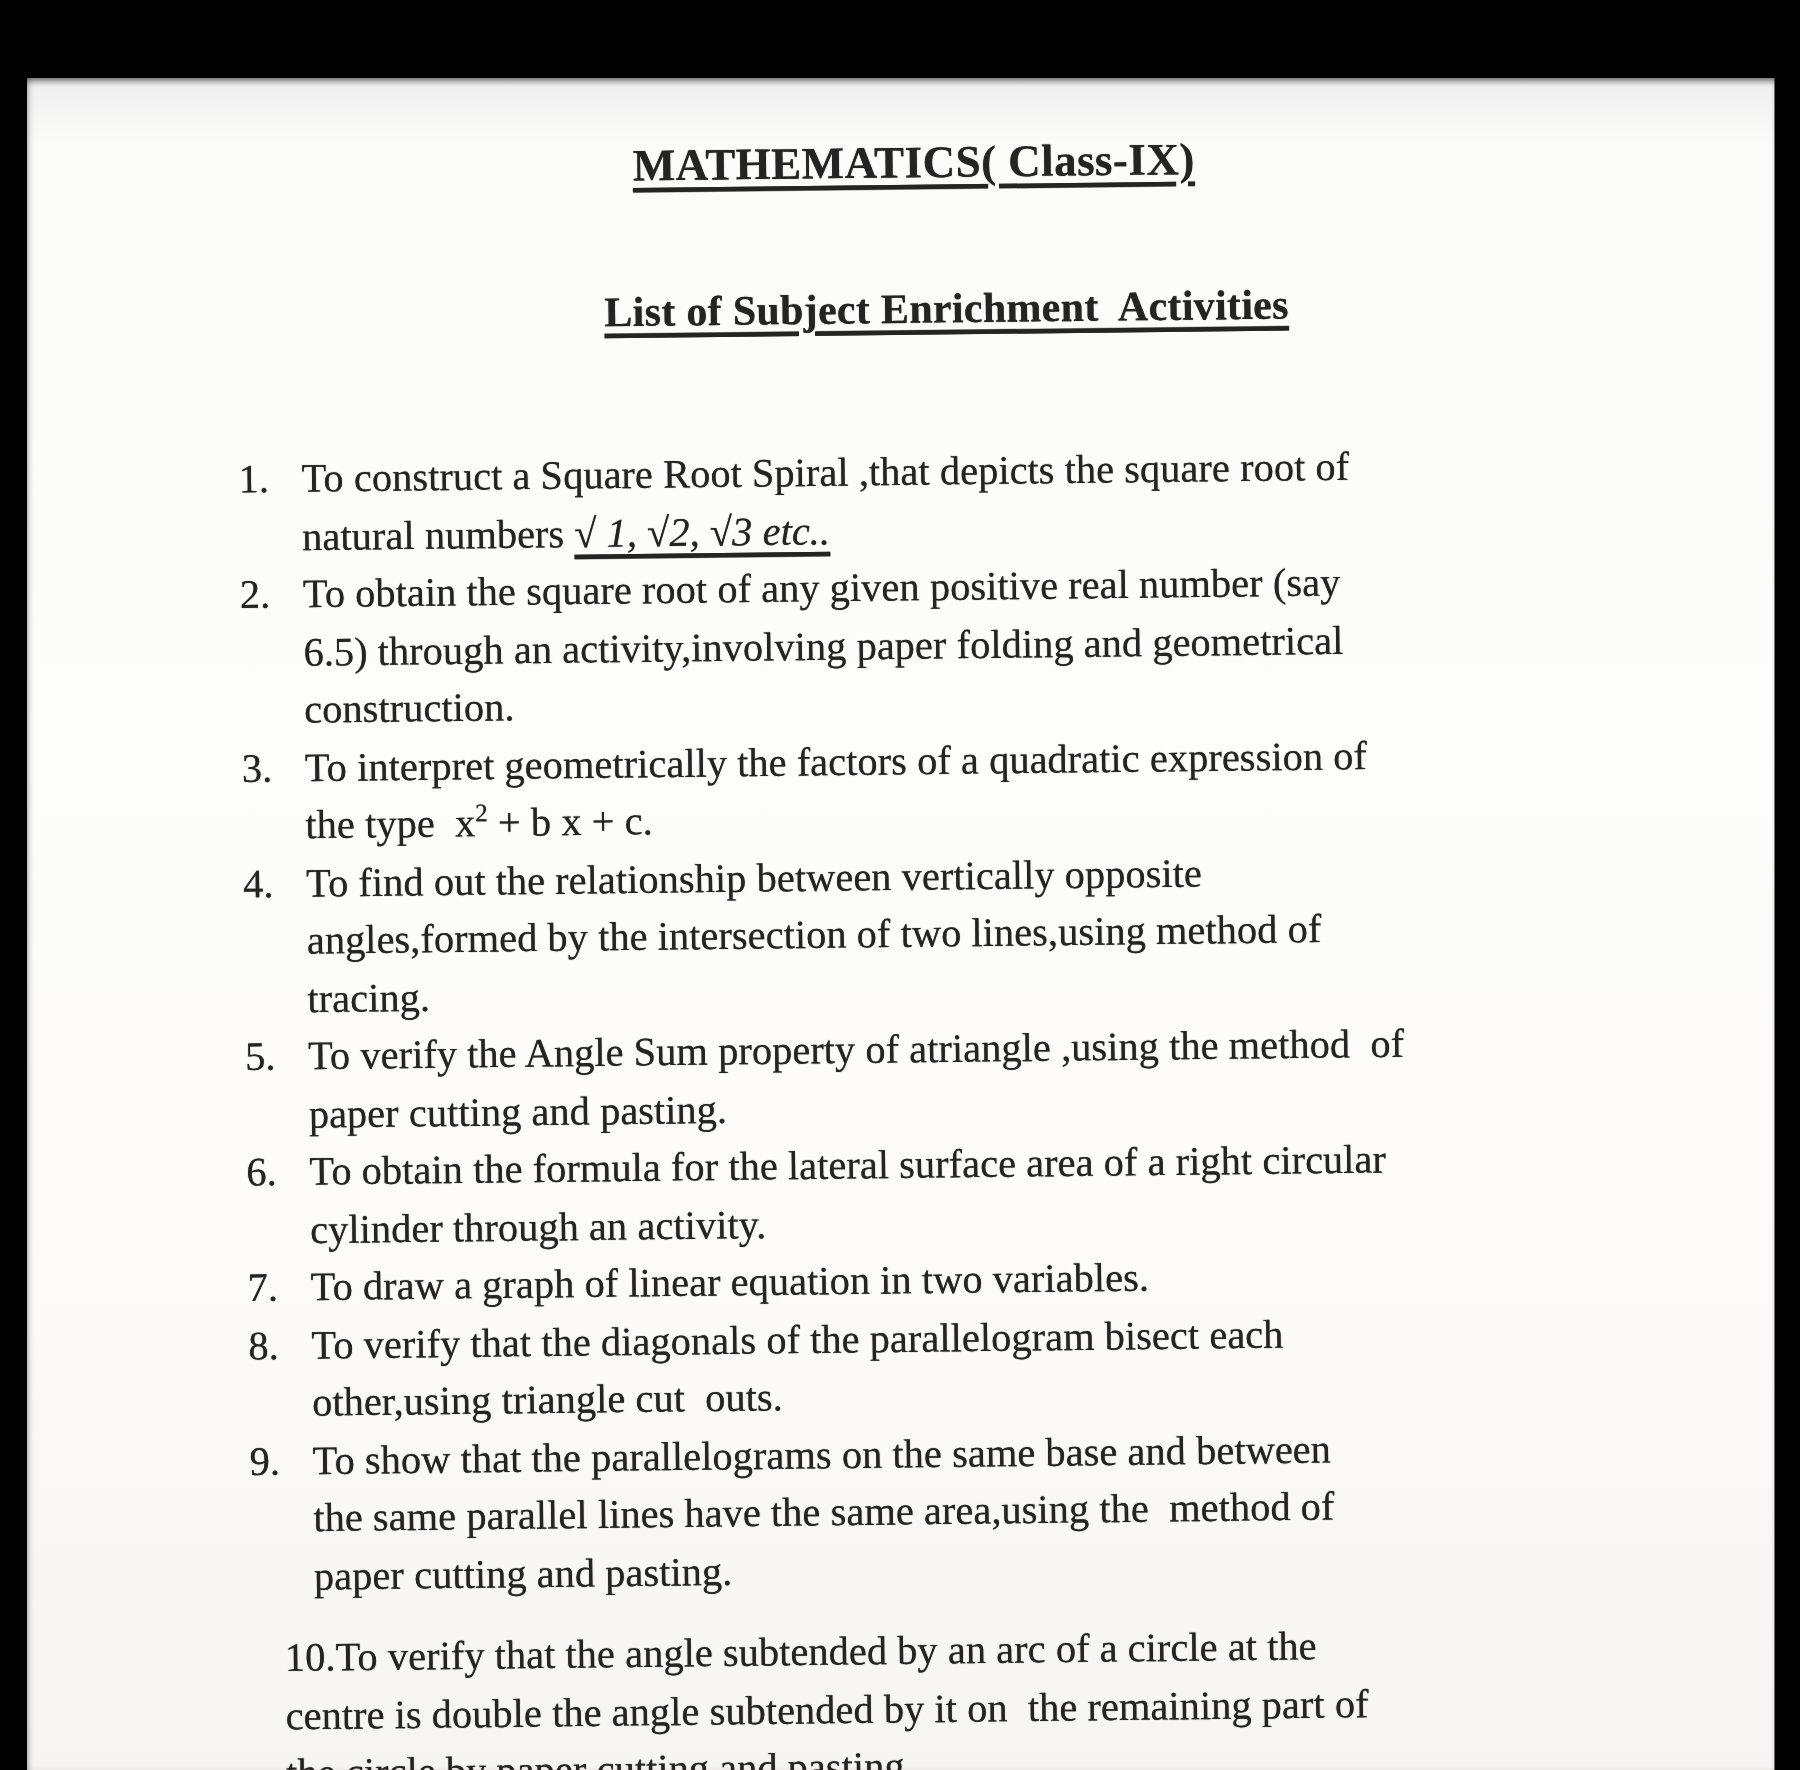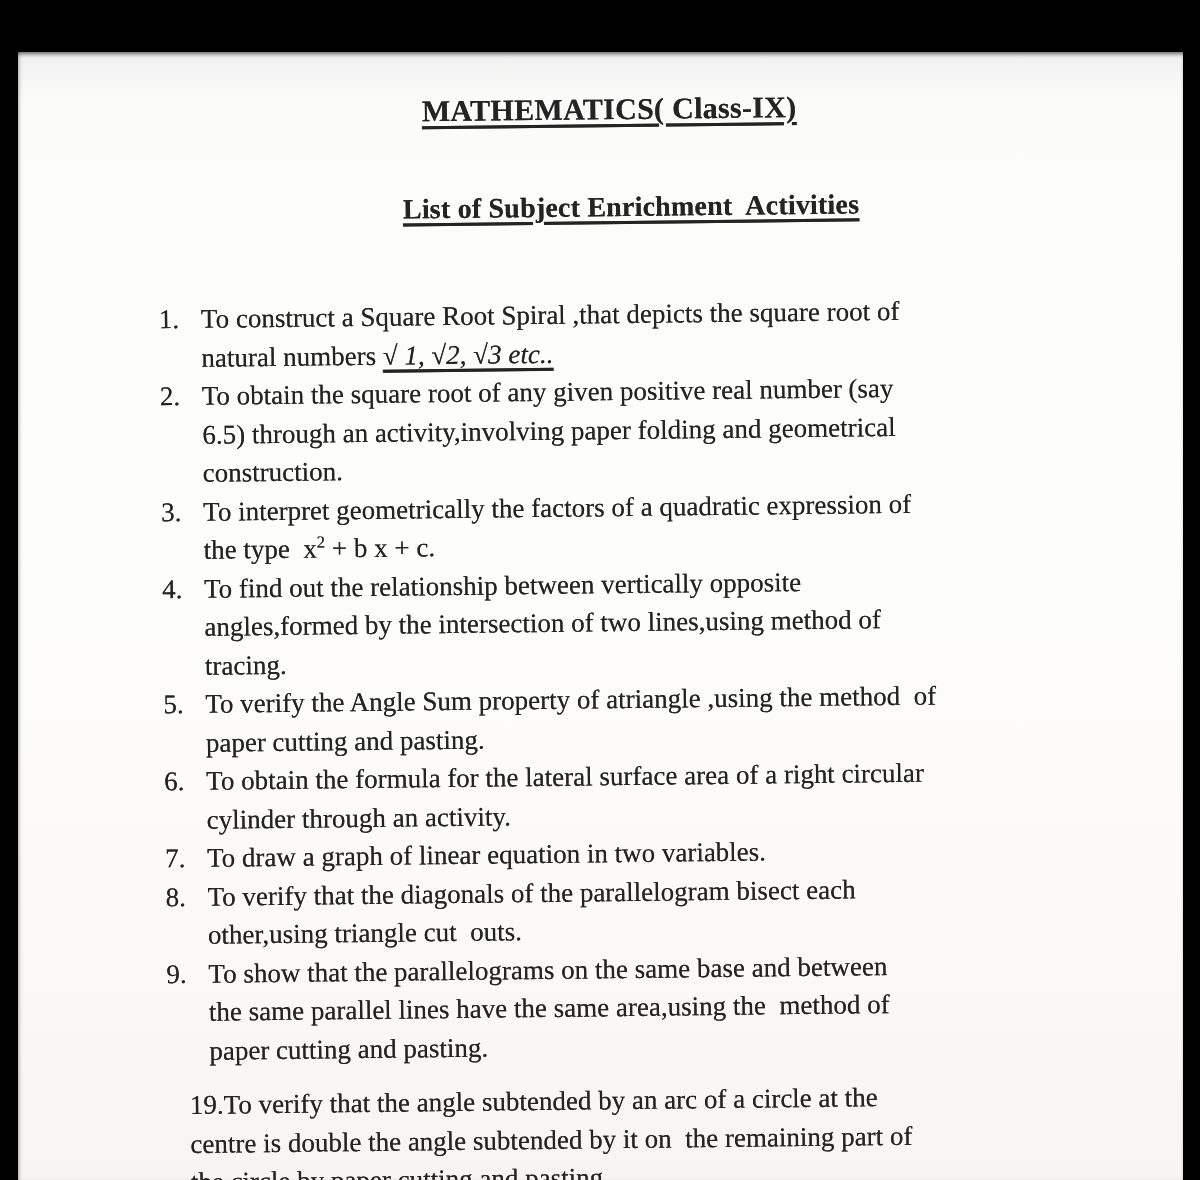--- a/index.html
+++ b/index.html
@@ -134,21 +134,21 @@
         <div class="item">
           <span class="num">9.</span>
           <div class="body">
             <div class="line">To show that the parallelograms on the same base and between</div>
             <div class="line">the same parallel lines have the same area,using the  method of</div>
             <div class="line">paper cutting and pasting.</div>
           </div>
         </div>
 
         <div class="item-10">
-          <div class="line first"><span>19.</span><span>To verify that the angle subtended by an arc of a circle at the</span></div>
+          <div class="line first"><span>10.</span><span>To verify that the angle subtended by an arc of a circle at the</span></div>
           <div class="line">centre is double the angle subtended by it on  the remaining part of</div>
           <div class="line">the circle by paper cutting and pasting.</div>
         </div>
 
       </div>
     </div>
   </div>
 </div>
 
 </body></html>

